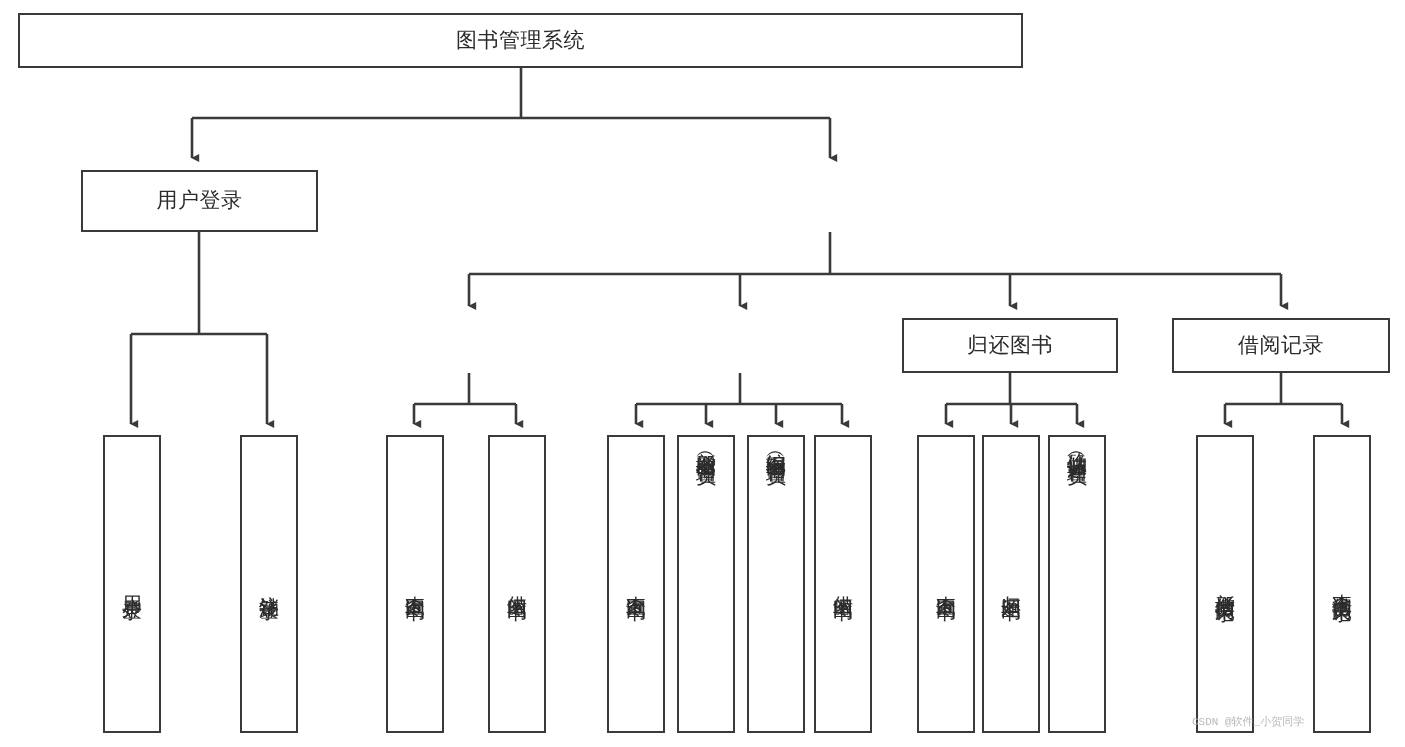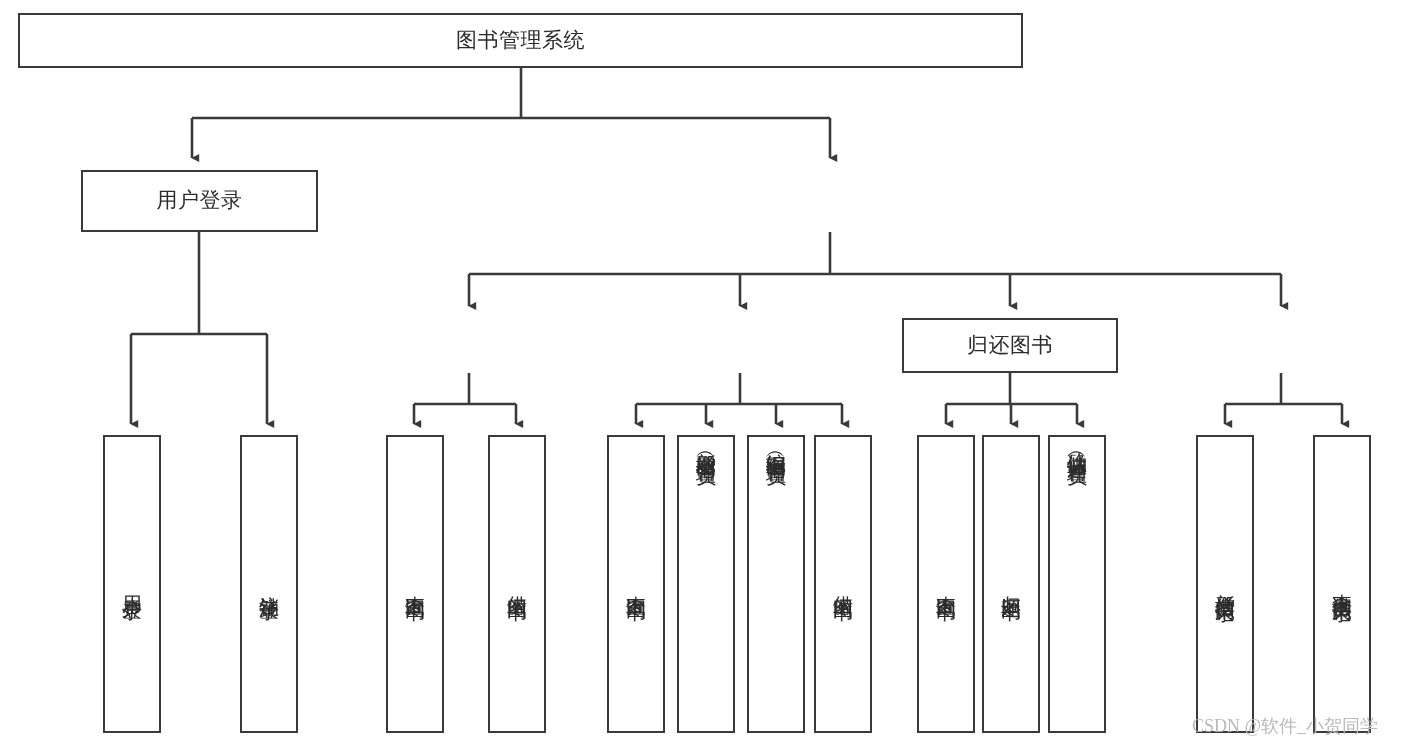--- a/index.html
+++ b/index.html
@@ -58,24 +58,24 @@
     line-height: 1.05;
     letter-spacing: 2px;
     white-space: normal;
   }
   .leaf-box.align-middle {
     align-items: center;
   }
   .watermark {
     position: absolute;
     color: #b9b9b9;
-    font-size: 18px;
+    font-size: 11px;
     white-space: nowrap;
     z-index: 5;
-    font-family: Liberation Serif, serif;
+    font-family: Liberation Mono, monospace;
   }
 </style>
 </head>
 <body>
 
 <div id="diagram-root">
 
   <svg id="connector-layer" viewBox="0 0 1405 747" xmlns="http://www.w3.org/2000/svg">
     <defs>
       <marker id="arrow" markerWidth="9" markerHeight="9" refX="4.5" refY="7.6" orient="auto-start-reverse" markerUnits="userSpaceOnUse">
@@ -132,20 +132,23 @@
     <span class="node-label">图书管理系统</span>
   </div>
 
   <div class="node-box" style="left:81px; top:170px; width:237px; height:62px;">
     <span class="node-label">用户登录</span>
   </div>
 
   <div class="node-box" style="left:902px; top:318px; width:216px; height:55px;">
     <span class="node-label">归还图书</span>
   </div>
+  <div class="node-box" style="left:1172px; top:318px; width:218px; height:55px;">
+    <span class="node-label">借阅记录</span>
+  </div>
 
   <div class="node-box leaf-box align-middle" style="left:103px; top:435px; width:58px; height:298px;">
     <span class="node-label">用户登录</span>
   </div>
   <div class="node-box leaf-box align-middle" style="left:240px; top:435px; width:58px; height:298px;">
     <span class="node-label">注销登录</span>
   </div>
 
   <div class="node-box leaf-box align-middle" style="left:386px; top:435px; width:58px; height:298px;">
     <span class="node-label">查询图书</span>

